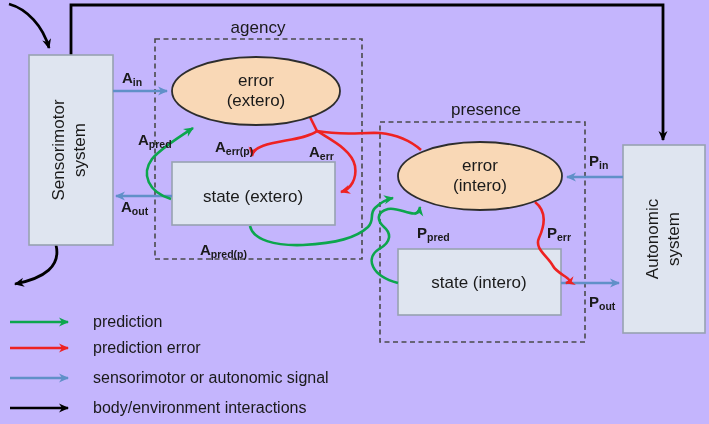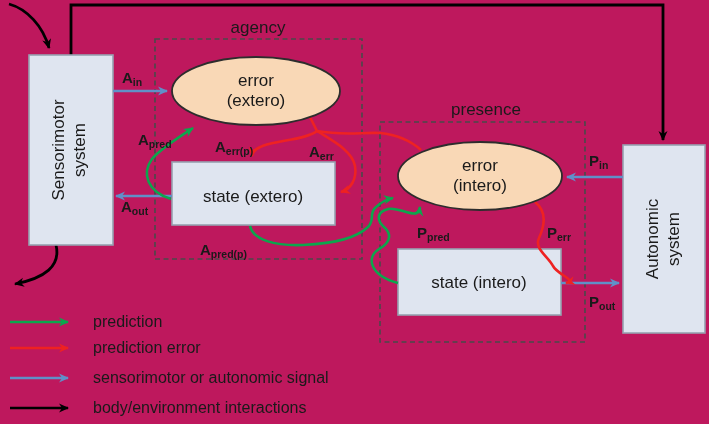--- a/index.html
+++ b/index.html
@@ -1,16 +1,16 @@
 <!DOCTYPE html>
 <html><head>
 <meta charset="utf-8">
 <style>
   html,body{margin:0;padding:0;background:#ffffff;}
-  .stage{position:relative;width:709px;height:424px;background:#be185d;overflow:hidden;}
+  .stage{position:relative;width:709px;height:424px;background:#c4b5fd;overflow:hidden;}
   svg{display:block;}
   text, tspan{font-family:"Liberation Sans", sans-serif;fill:#1a1a1a;}
   .node-label{font-size:17px;}
   .region-title{font-size:17px;}
   .sys-label{font-size:17px;}
   .sig{font-size:15px;font-weight:bold;}
   .sig .sub{font-size:10.5px;font-weight:bold;}
   .legend-label{font-size:16px;}
   .box{fill:#dfe5f0;stroke:#97a2b1;stroke-width:1.6;}
   .dashed{fill:none;stroke:#4a4a4a;stroke-width:1.6;stroke-dasharray:5 3.5;}

